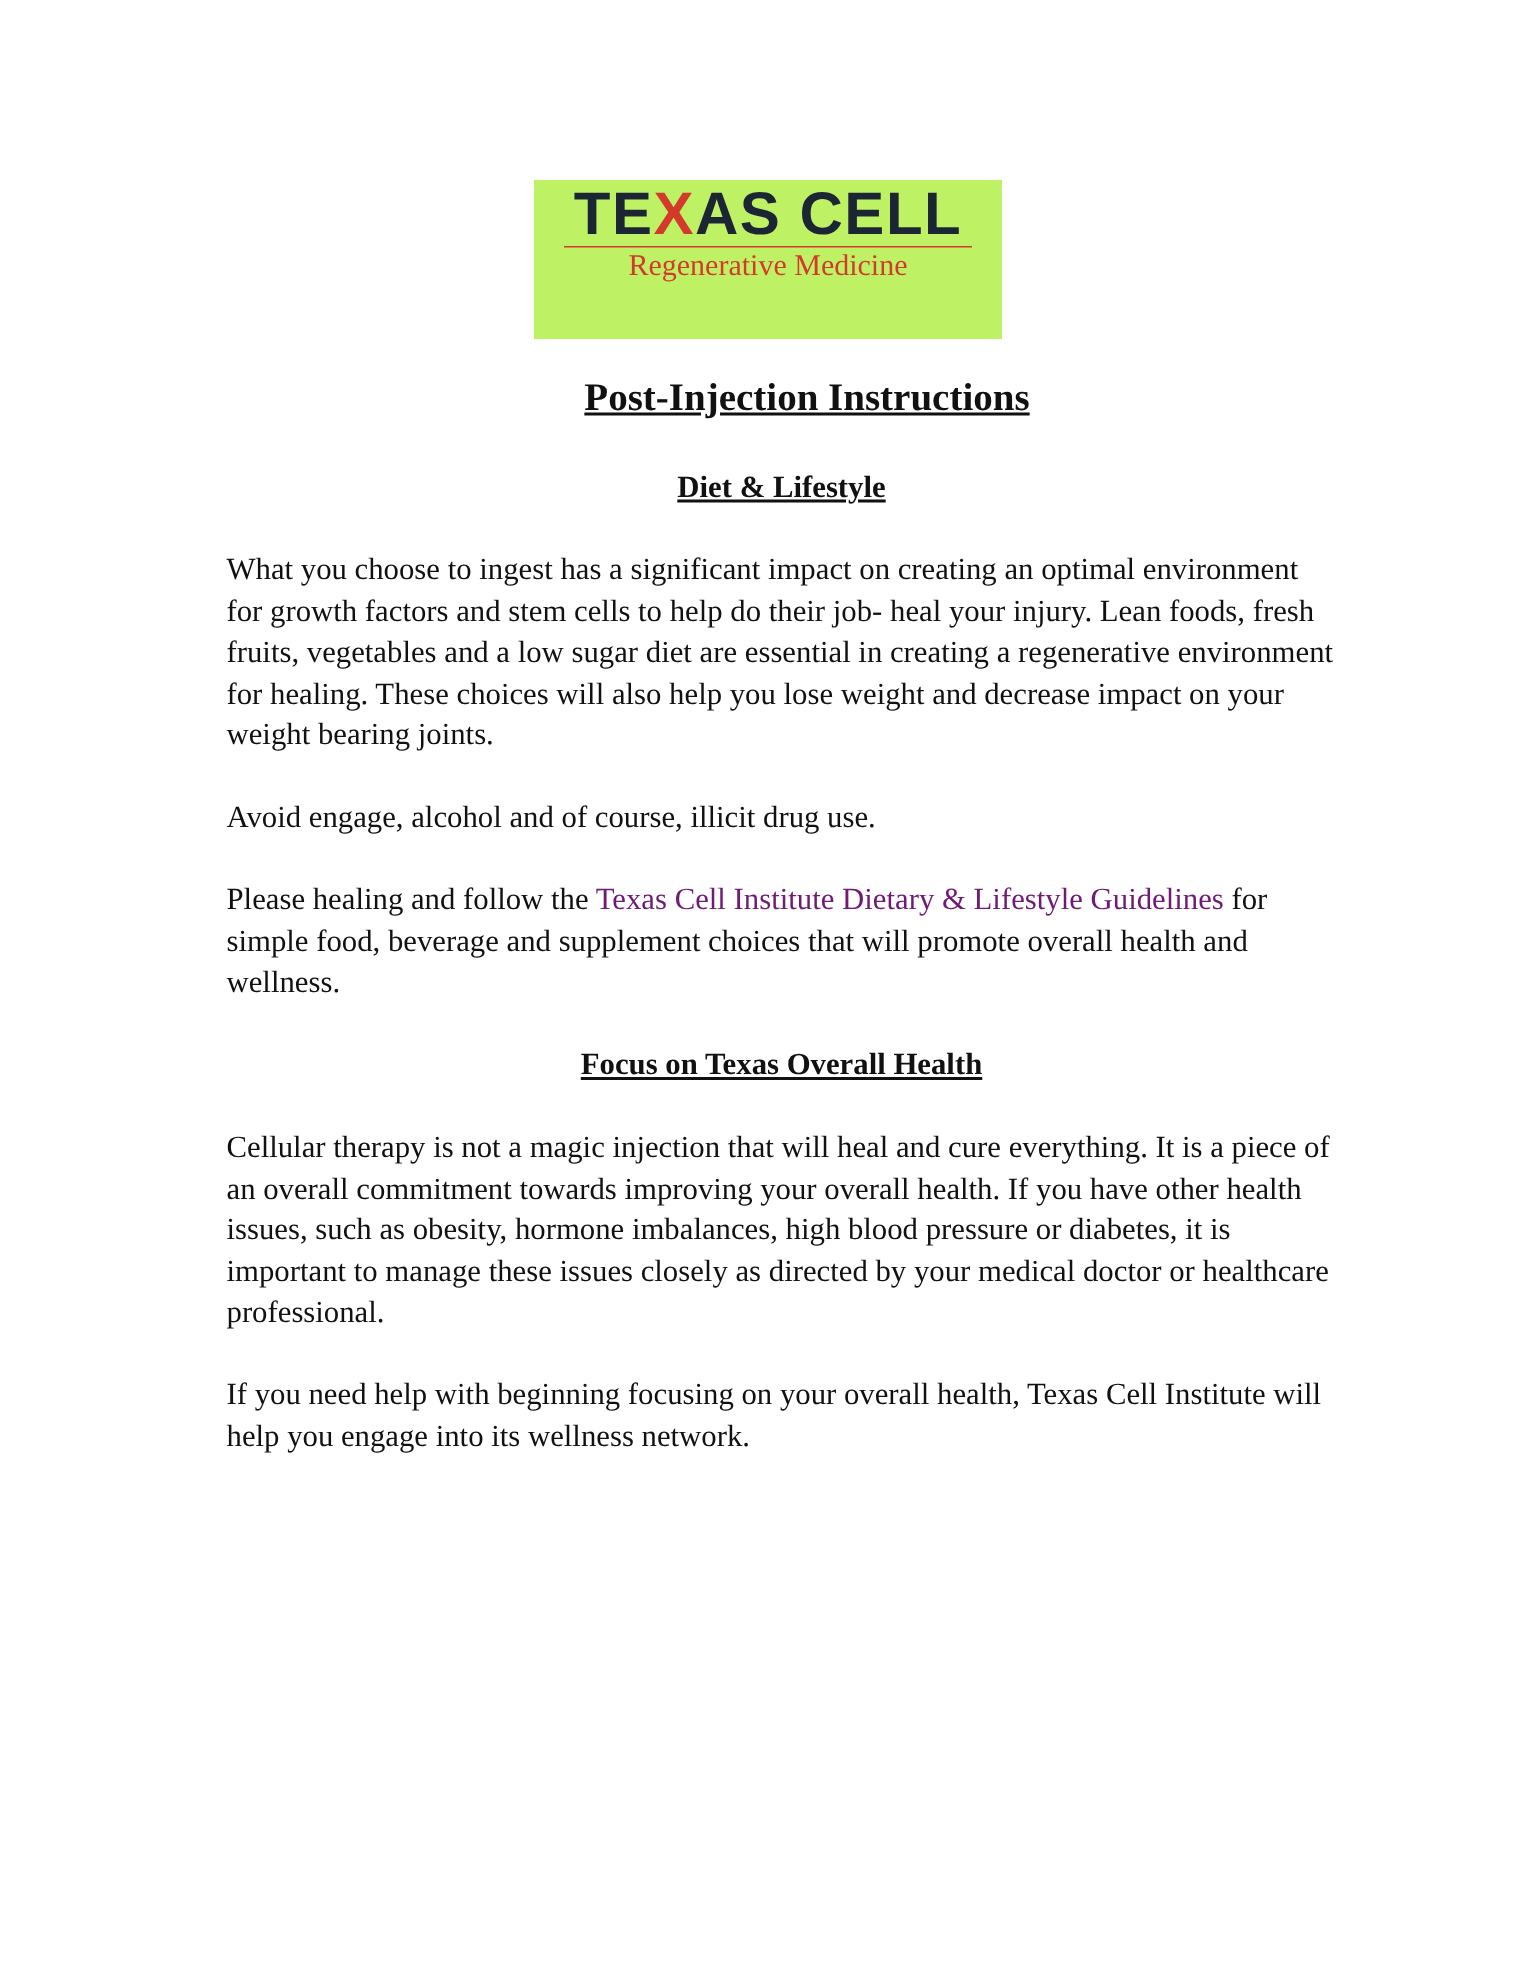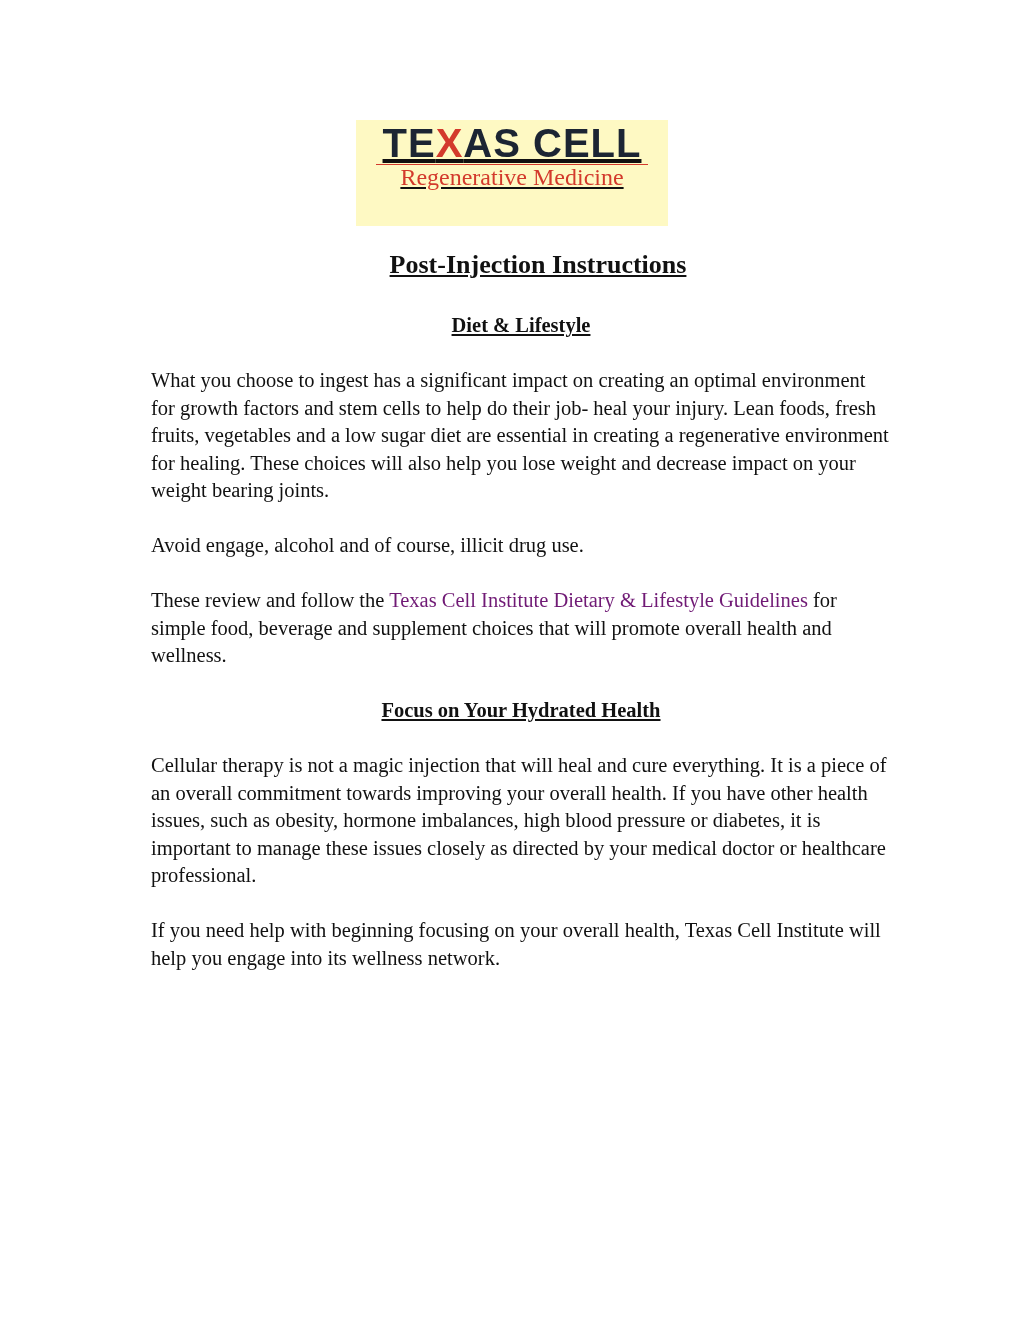--- a/index.html
+++ b/index.html
@@ -1,26 +1,26 @@
 <!DOCTYPE html>
 <html><head>
   <meta charset="utf-8">
   <style>
     html, body { margin: 0; padding: 0; background: #ffffff; }
     body { width: 1024px; height: 1325px; position: relative; overflow: hidden;
            font-family: "DejaVu Serif", "Liberation Serif", serif; color: #111; }
     .logo { position: absolute; left: 356px; top: 120px; width: 312px; height: 106px;
-            background: #fef9c3; box-sizing: border-box; text-align: center; text-decoration: underline; }
+            background: #bef264; box-sizing: border-box; text-align: center; }
     .logo .l1 { font-family: "Liberation Sans", sans-serif; font-weight: bold; font-size: 40px;
                 color: #1c2533; line-height: 38px; margin-top: 4px; letter-spacing: 1px; }
     .logo .l1 .x { color: #d33a2c; }
     .logo .l2 { font-family: "Liberation Sans", sans-serif; font-weight: bold; font-size: 40px;
                 color: #1c2533; line-height: 36px; letter-spacing: 1px; }
     .logo .rule { height: 1px; background: #d33a2c; margin: 2px 20px 0 20px; }
-    .logo .l3 { font-family: "Liberation Serif", serif; font-size: 24px; color: #d33a2c; line-height: 24px; }
+    .logo .l3 { font-family: "Liberation Serif", serif; font-size: 20px; color: #d33a2c; line-height: 24px; }
     .title { position: absolute; top: 250px; left: 0; width: 1024px; text-align: center;
              font-family: "Liberation Serif", serif; font-weight: bold; font-size: 26px; padding-left: 26px; }
     .title span { text-decoration: underline; }
     .content { position: absolute; left: 151px; top: 312px; width: 740px;
                font-family: "Liberation Serif", serif; font-size: 20.5px; line-height: 27.5px; }
     .content h2 { font-size: 20.5px; font-weight: bold; margin: 0 0 27.5px 0; text-decoration: underline; text-align: center; }
     .content p { margin: 0 0 27.5px 0; }
     .link { color: #701a75; }
   </style>
 </head>
@@ -31,17 +31,17 @@
   <div class="rule"></div>
   <div class="l3">Regenerative Medicine</div>
 </div>
 
 <div class="title"><span>Post-Injection Instructions</span></div>
 
 <div class="content">
   <h2>Diet &amp; Lifestyle</h2>
   <p>What you choose to ingest has a significant impact on creating an optimal environment for growth factors and stem cells to help do their job- heal your injury. Lean foods, fresh fruits, vegetables and a low sugar diet are essential in creating a regenerative environment for healing. These choices will also help you lose weight and decrease impact on your weight bearing joints.</p>
   <p>Avoid engage, alcohol and of course, illicit drug use.</p>
-  <p><span>These review and follow the </span><a class="link">Texas Cell Institute Dietary &amp; Lifestyle Guidelines</a><span> for simple food, beverage and supplement choices that will promote overall health and wellness.</span></p>
-  <h2>Focus on Your Hydrated Health</h2>
+  <p><span>Please healing and follow the </span><a class="link">Texas Cell Institute Dietary &amp; Lifestyle Guidelines</a><span> for simple food, beverage and supplement choices that will promote overall health and wellness.</span></p>
+  <h2>Focus on Texas Overall Health</h2>
   <p>Cellular therapy is not a magic injection that will heal and cure everything. It is a piece of an overall commitment towards improving your overall health. If you have other health issues, such as obesity, hormone imbalances, high blood pressure or diabetes, it is important to manage these issues closely as directed by your medical doctor or healthcare professional.</p>
   <p>If you need help with beginning focusing on your overall health, Texas Cell Institute will help you engage into its wellness network.</p>
 </div>
 
 </body></html>

